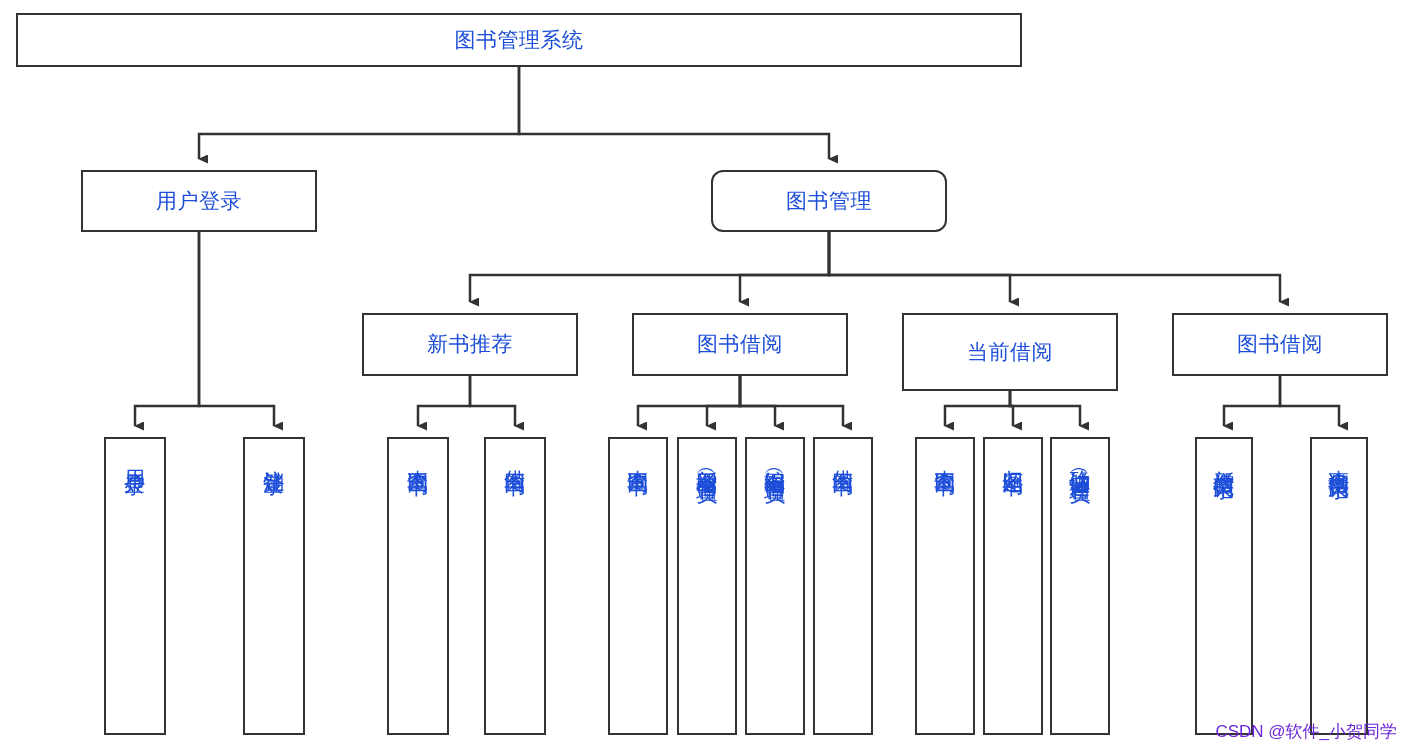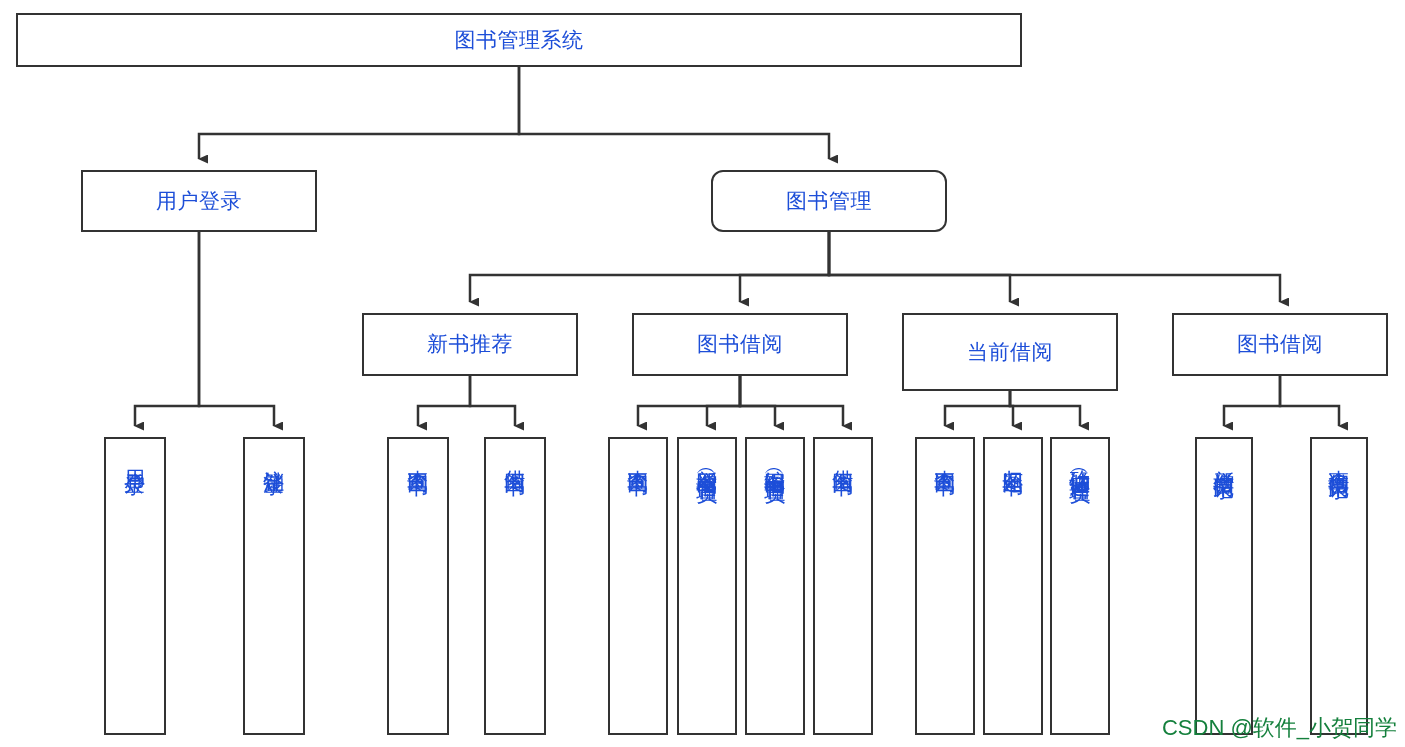--- a/index.html
+++ b/index.html
@@ -52,22 +52,22 @@
     text-orientation: upright;
     font-size: 21px;
     line-height: 1.32;
     letter-spacing: 2px;
     white-space: normal;
   }
   #watermark {
     position: absolute;
     right: 8px;
     bottom: 4px;
-    font-size: 22px;
-    color: #15803d;
+    font-size: 17px;
+    color: #6d28d9;
     z-index: 9;
     white-space: nowrap;
     font-family: "Liberation Sans", "DejaVu Sans", sans-serif;
   }
 </style>
 </head>
 <body>
 
 <div id="diagram-root">
 

